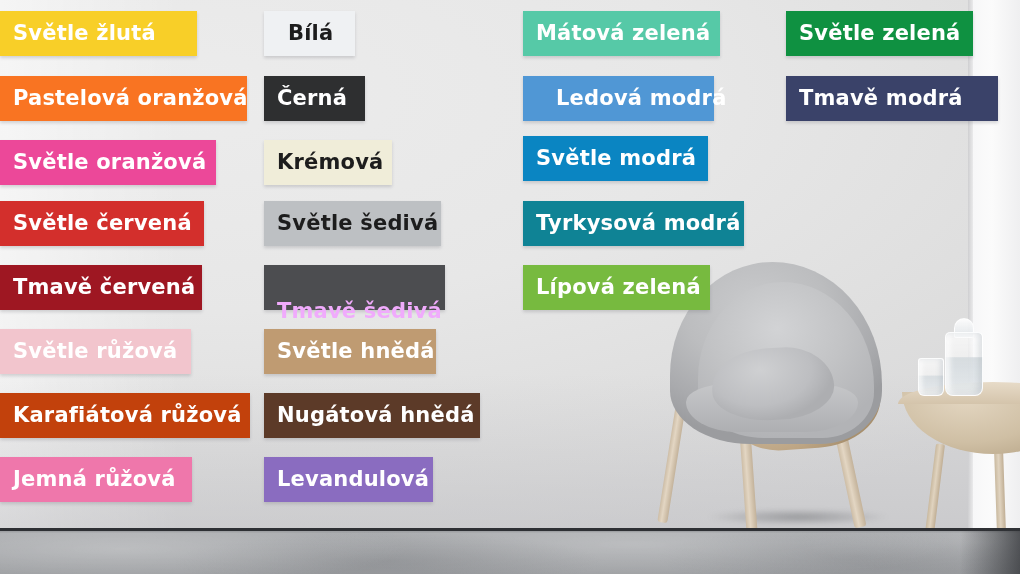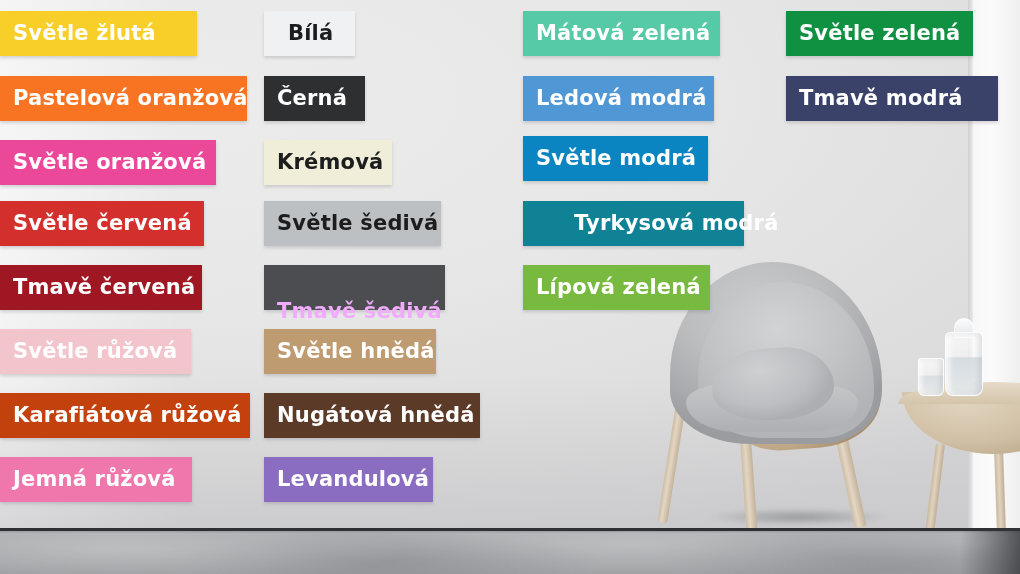--- a/index.html
+++ b/index.html
@@ -231,27 +231,27 @@
       </div>
       <div class="bar" style="left: 264px; top: 393px; width: 216px; background: rgb(92, 58, 40);">
         <span style="color: rgb(255, 255, 255);">Nugátová hnědá</span>
       </div>
       <div class="bar" style="left: 264px; top: 457px; width: 169px; background: rgb(138, 108, 192);">
         <span style="color: rgb(255, 255, 255);">Levandulová</span>
       </div>
       <div class="bar" style="left: 523px; top: 11px; width: 197px; background: rgb(86, 201, 167);">
         <span style="color: rgb(255, 255, 255);">Mátová zelená</span>
       </div>
-      <div class="bar" style="left: 523px; top: 76px; width: 191px; background: rgb(80, 151, 213);">
+      <div class="bar" style="left: 523px; top: 76px; width: 191px; background: rgb(80, 151, 213); padding-left: 20px;">
         <span style="color: rgb(255, 255, 255);">Ledová modrá</span>
       </div>
       <div class="bar" style="left: 523px; top: 136px; width: 185px; background: rgb(10, 133, 194);">
         <span style="color: rgb(255, 255, 255);">Světle modrá</span>
       </div>
-      <div class="bar" style="left: 523px; top: 201px; width: 221px; background: rgb(15, 131, 149); padding-left: 38px;">
+      <div class="bar" style="left: 523px; top: 201px; width: 221px; background: rgb(15, 131, 149);">
         <span style="color: rgb(255, 255, 255);">Tyrkysová modrá</span>
       </div>
       <div class="bar" style="left: 523px; top: 265px; width: 187px; background: rgb(119, 186, 63);">
         <span style="color: rgb(255, 255, 255);">Lípová zelená</span>
       </div>
       <div class="bar" style="left: 786px; top: 11px; width: 187px; background: rgb(15, 145, 65);">
         <span style="color: rgb(255, 255, 255);">Světle zelená</span>
       </div>
       <div class="bar" style="left: 786px; top: 76px; width: 212px; background: rgb(58, 66, 105);">
         <span style="color: rgb(255, 255, 255);">Tmavě modrá</span>

